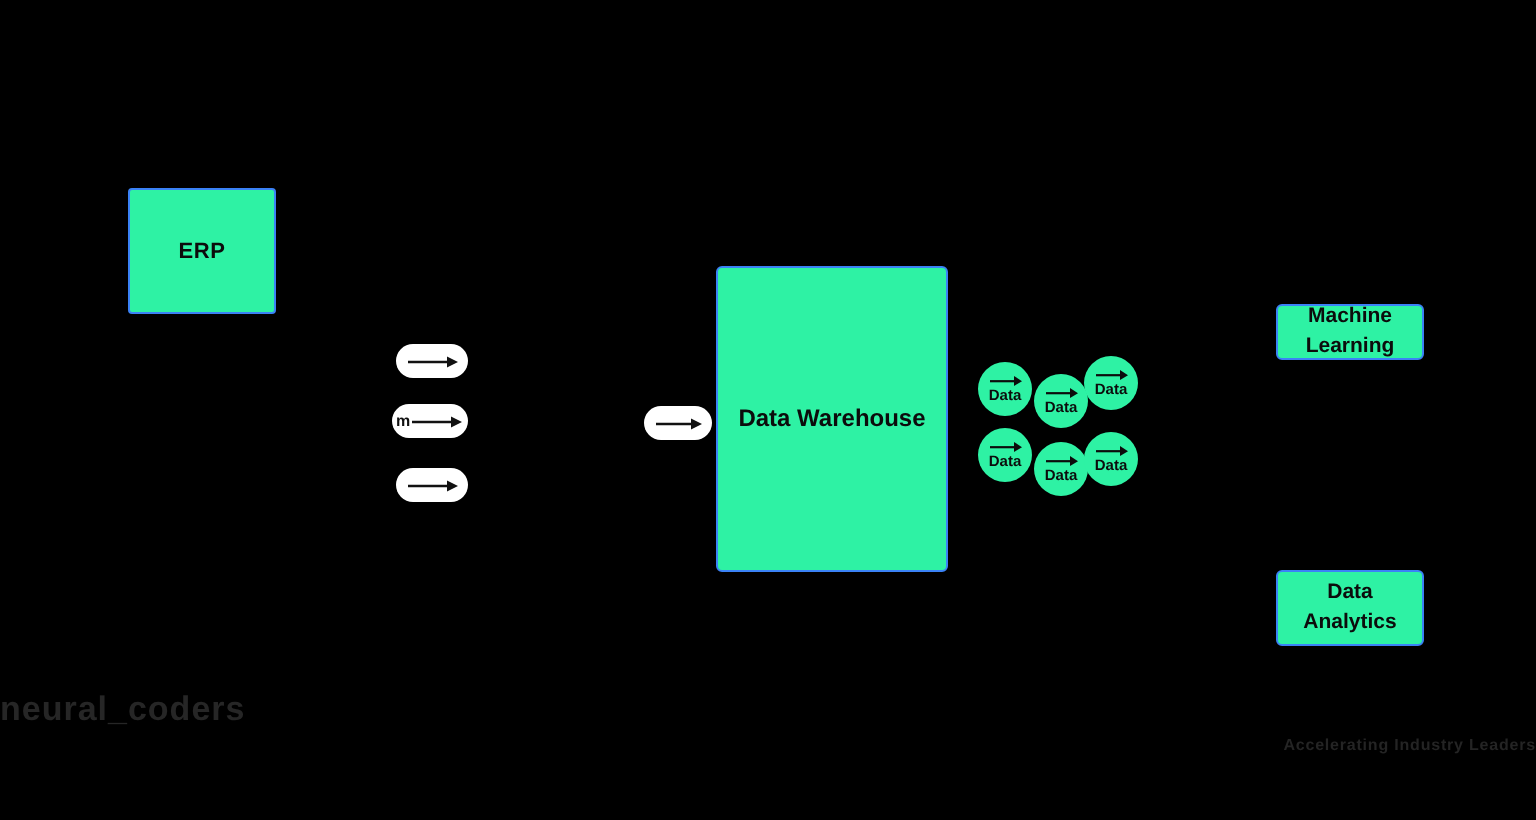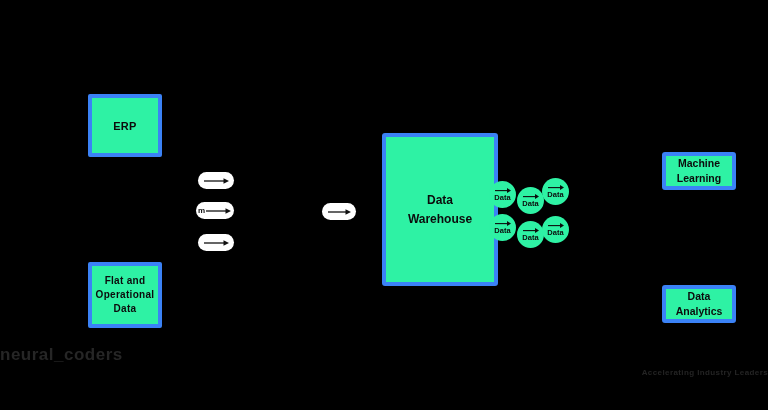--- a/index.html
+++ b/index.html
@@ -2,36 +2,35 @@
 <html><head>
 <meta charset="utf-8">
 <style>
   html,body{margin:0;padding:0;background:#000;}
   .stage{
     position:relative;width:768px;height:410px;background:#000;overflow:hidden;
     font-family:"Liberation Sans",sans-serif;
   }
   .node{
     position:absolute;box-sizing:border-box;background:#2ef2a4;color:#0c0c0c;
-    border:4px solid #3b82f6;border-radius:2px;
+    border:1px solid #3b82f6;border-radius:2px;
     display:flex;align-items:center;justify-content:center;text-align:center;
     font-weight:bold;
-    margin-left:24px;
   }
   .src{left:64px;width:74px;height:63px;font-size:11px;letter-spacing:.3px;}
   #src-erp{top:94px;}
   #src-crm{top:179px;height:64px;}
   #src-flat{top:262px;height:66px;font-size:10px;line-height:1.38;padding:0 5px;}
   .warehouse{
     left:358px;top:133px;width:116px;height:153px;font-size:12px;line-height:1.55;
     padding:0 10px;border-radius:3px;
   }
   .out{left:638px;width:74px;height:37px;font-size:10.5px;line-height:1.4;border-radius:3px;padding:0 4px;}
   #out-mining{top:102px;}
-  #out-ml{top:152px;height:38px;}
+  #out-ml{top:152px;height:28px;}
   #out-viz{top:230px;height:38px;}
   #out-analytics{top:285px;height:38px;justify-content:center;}
   .pill{
     position:absolute;background:#fff;border-radius:8.5px;height:17px;
     display:flex;align-items:center;justify-content:center;
   }
   #pill-1{left:198px;top:172px;width:36px;}
   #pill-2{left:196px;top:202px;width:38px;}
   #pill-3{left:198px;top:234px;width:36px;}
   #pill-4{left:322px;top:203px;width:34px;}
@@ -57,23 +56,20 @@
   }
   .arrow-svg{display:block;}
 </style>
 </head>
 <body>
 
 <div class="stage">
 
   <div class="node src" id="src-erp">
     <span>ERP</span>
-  </div>
-  <div class="node src" id="src-flat">
-    <span>Flat and Operational Data</span>
   </div>
 
   <div class="pill" id="pill-1">
     <svg class="arrow-svg" width="27" height="8" viewBox="0 0 27 8">
       <line x1="1" y1="4" x2="21" y2="4" stroke="#111" stroke-width="1.3"></line>
       <path d="M20.5 1.2 L26 4 L20.5 6.8 Z" fill="#111"></path>
     </svg>
   </div>
   <div class="pill" id="pill-2">
     <span class="pill-label">m</span>

